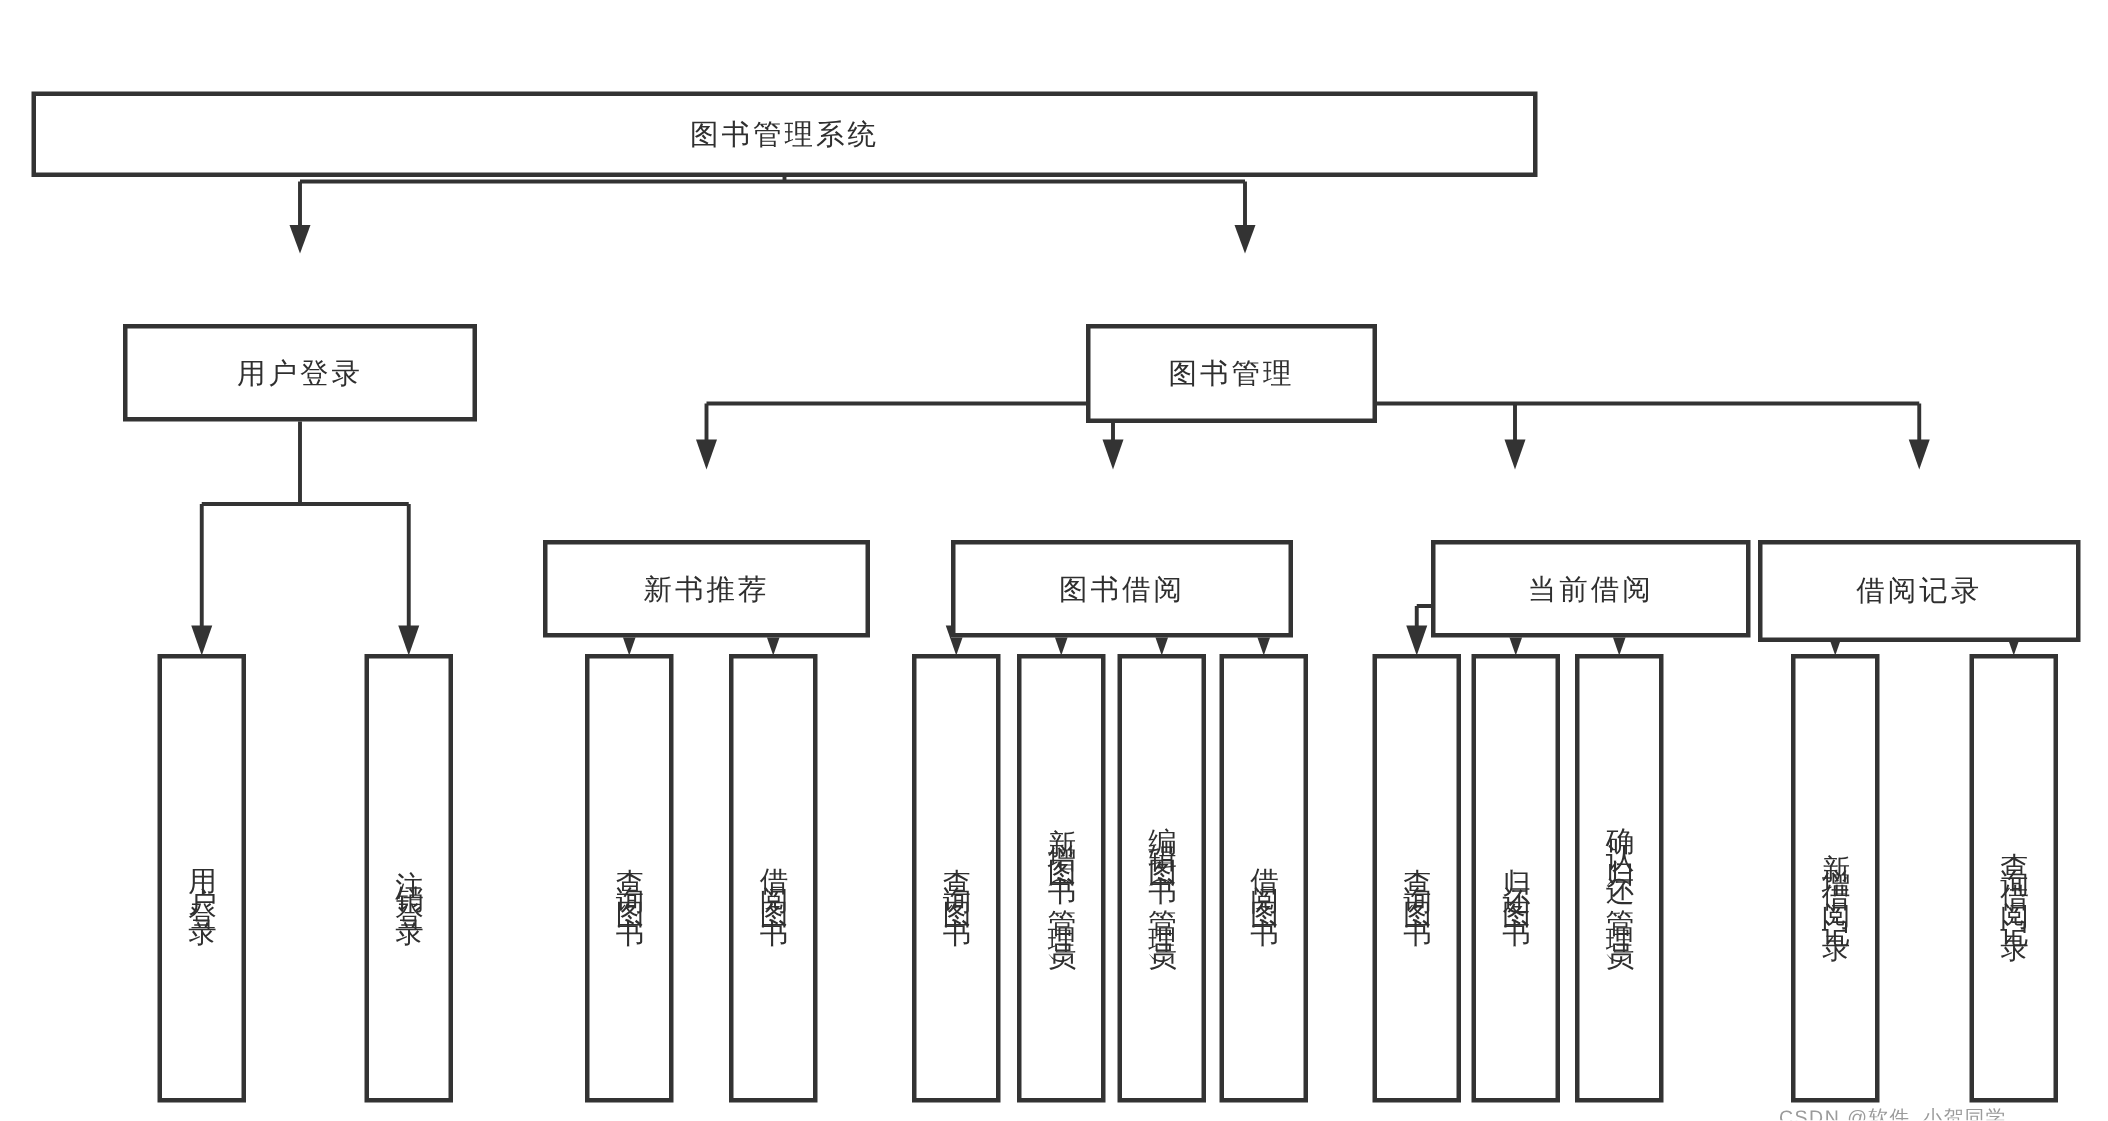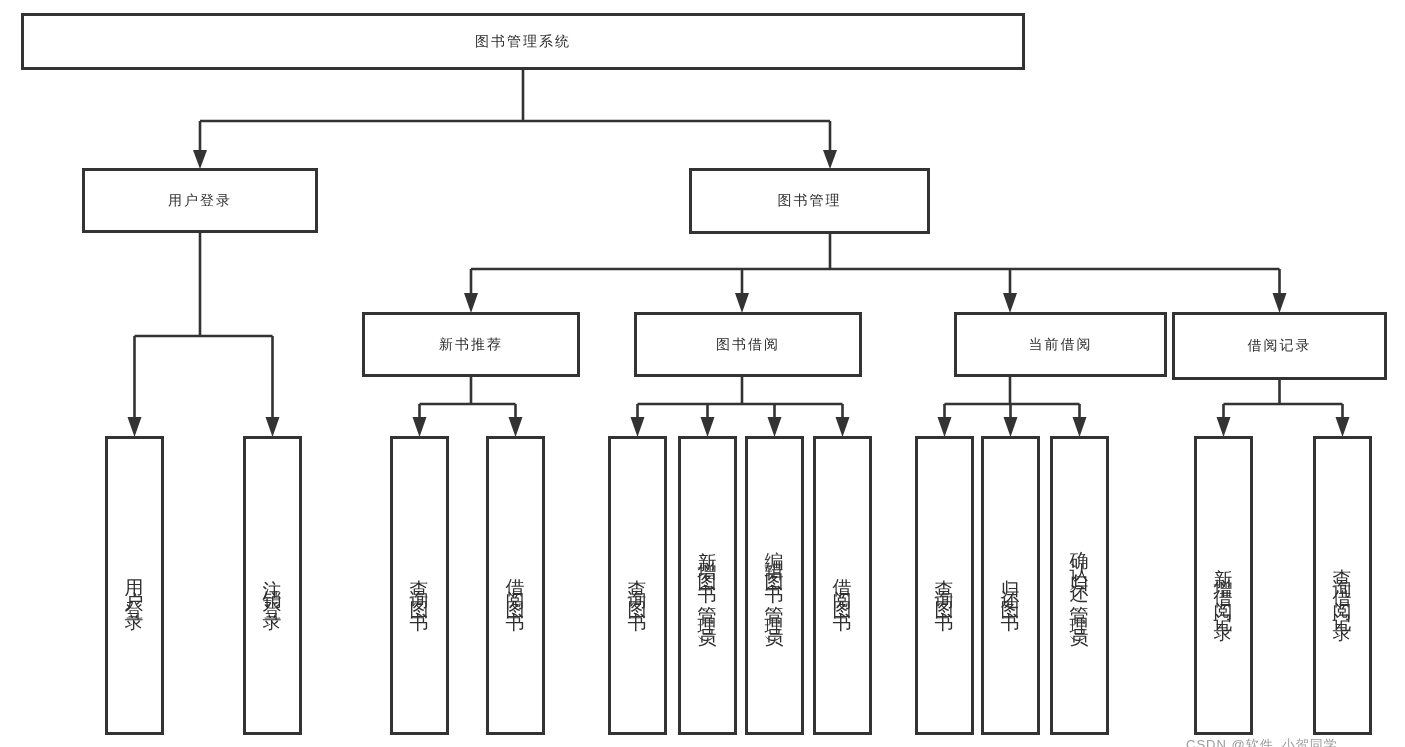--- a/index.html
+++ b/index.html
@@ -31,24 +31,25 @@
     stroke: none;
   }
   .hbox {
     position: absolute;
     box-sizing: border-box;
     border: 3px solid #333333;
     background: #ffffff;
     display: flex;
     align-items: center;
     justify-content: center;
-    font-size: 14px;
+    font-size: 19px;
     letter-spacing: 2px;
     color: #2f2f2f;
     z-index: 2;
+    margin-top: 48px;
   }
   .vbox {
     position: absolute;
     top: 436px;
     width: 59px;
     height: 299px;
     box-sizing: border-box;
     border: 3px solid #333333;
     background: #ffffff;
     display: flex;
@@ -125,21 +126,21 @@
     </g>
   </svg>
 
   <div class="hbox" style="left:21px; top:13px; width:1004px; height:57px;">
     <span>图书管理系统</span>
   </div>
 
   <div class="hbox" style="left:82px; top:168px; width:236px; height:65px;">
     <span>用户登录</span>
   </div>
-  <div class="hbox" style="left:689px; top:168px; width:241px; height:66px;">
+  <div class="hbox" style="left:724px; top:168px; width:194px; height:66px;">
     <span>图书管理</span>
   </div>
 
   <div class="hbox" style="left:362px; top:312px; width:218px; height:65px;">
     <span>新书推荐</span>
   </div>
   <div class="hbox" style="left:634px; top:312px; width:228px; height:65px;">
     <span>图书借阅</span>
   </div>
   <div class="hbox" style="left:954px; top:312px; width:213px; height:65px;">

